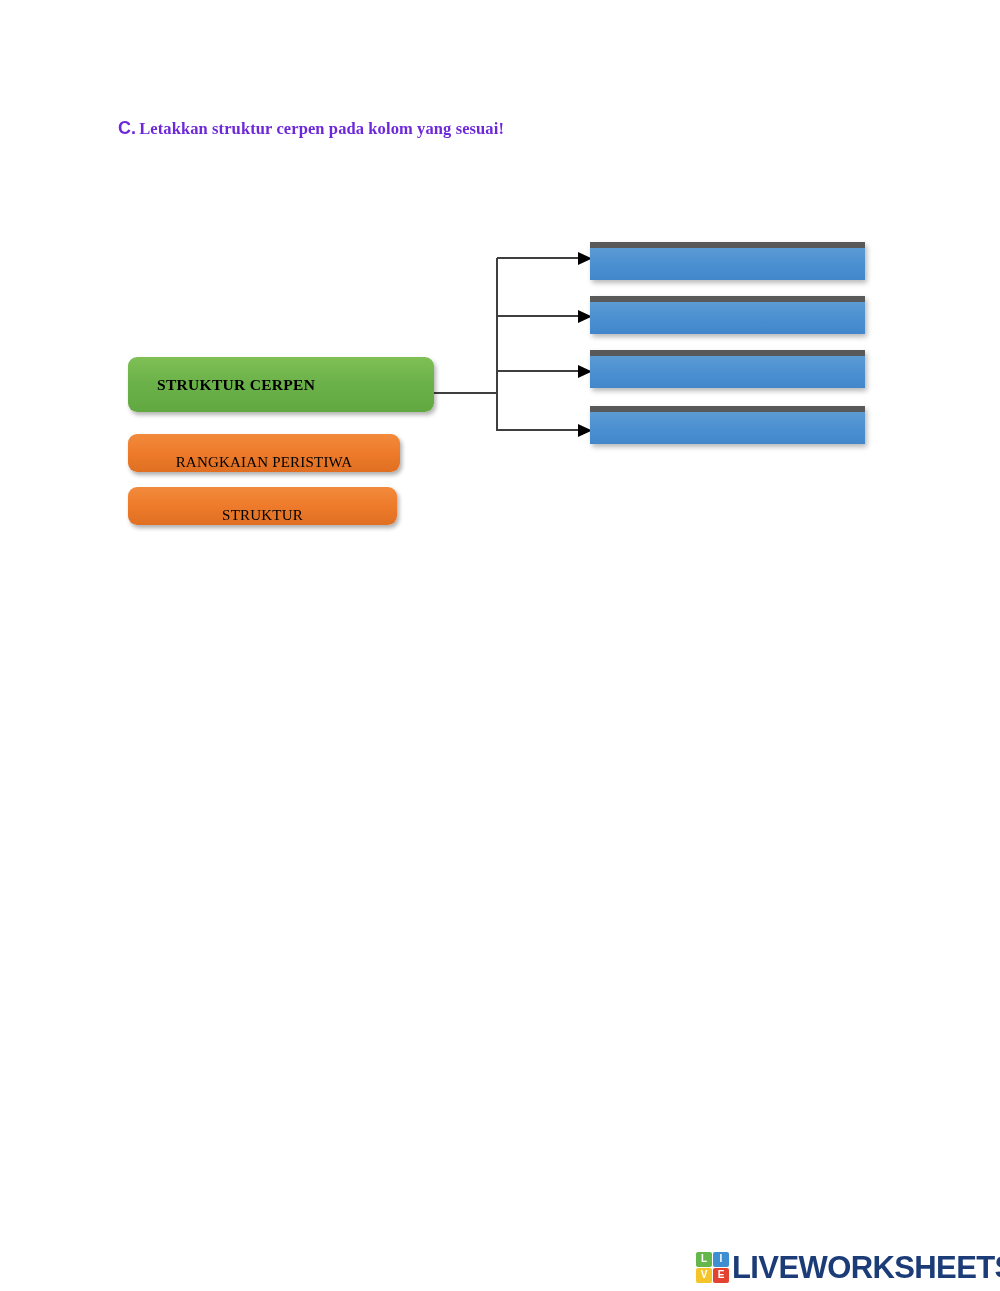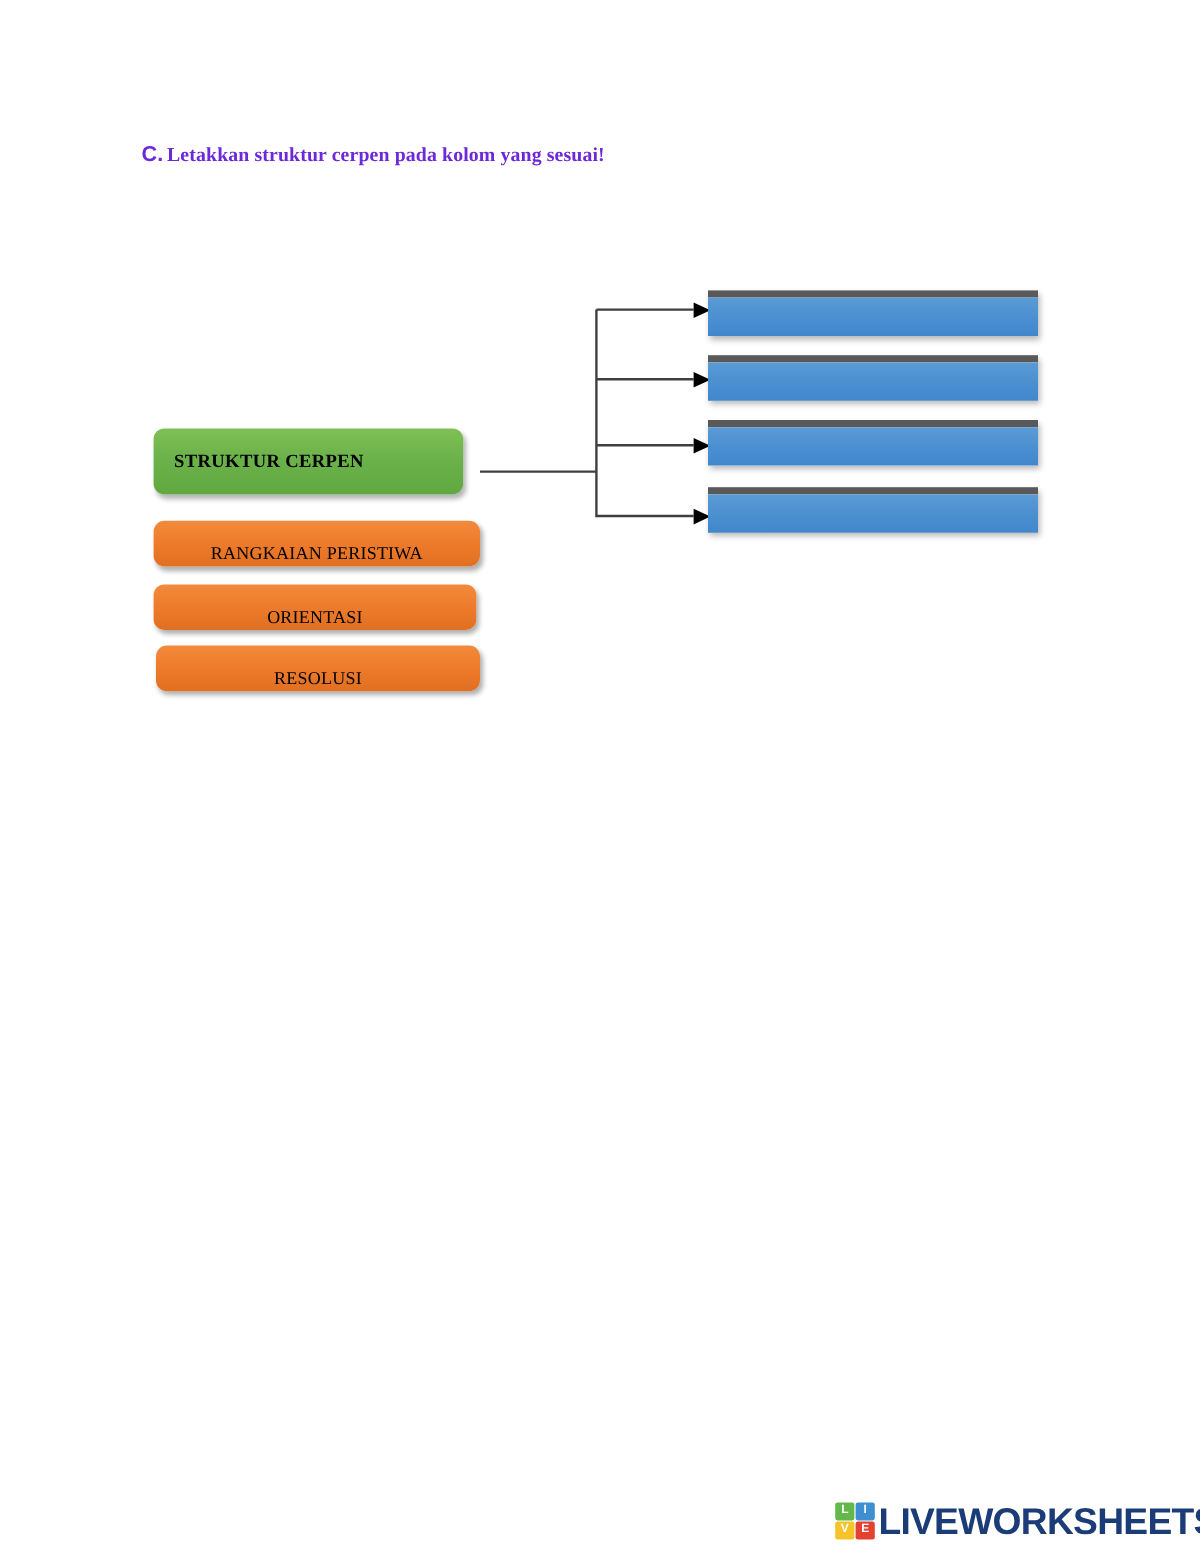--- a/index.html
+++ b/index.html
@@ -47,29 +47,29 @@
     top: 0;
     width: 1000px;
     height: 700px;
   }
 
   
   .box-green {
     position: absolute;
     left: 128px;
     top: 357px;
-    width: 258px;
+    width: 306px;
     height: 55px;
     border-radius: 9px;
     background: linear-gradient(180deg, #7fc055 0%, #6cb24a 45%, #62a840 100%);
     box-shadow: 2px 3px 4px rgba(0,0,0,0.30);
     display: flex;
     align-items: center;
     box-sizing: border-box;
-    padding-left: 17px;
+    padding-left: 29px;
     text-align: center;
   }
   .box-green .label {
     font-family: "Liberation Serif", serif;
     font-size: 15.5px;
     font-weight: bold;
     color: #000000;
     letter-spacing: 0.3px;
   }
 
@@ -206,24 +206,21 @@
     </svg>
 
     <div class="box-green">
       <span class="label">STRUKTUR CERPEN</span>
     </div>
 
     <div class="box-orange" id="opt-0">
       <span class="label">RANGKAIAN PERISTIWA</span>
     </div>
     <div class="box-orange" id="opt-1">
-      <span class="label">ORIENTASI</span>
-    </div>
-    <div class="box-orange" id="opt-2">
-      <span class="label">RESOLUSI</span>
+      <span class="label">STRUKTUR</span>
     </div>
 
     <div class="slot" id="slot-0">
       <div class="slot-bar"></div>
       <div class="slot-body"></div>
     </div>
     <div class="slot" id="slot-1">
       <div class="slot-bar"></div>
       <div class="slot-body"></div>
     </div>

